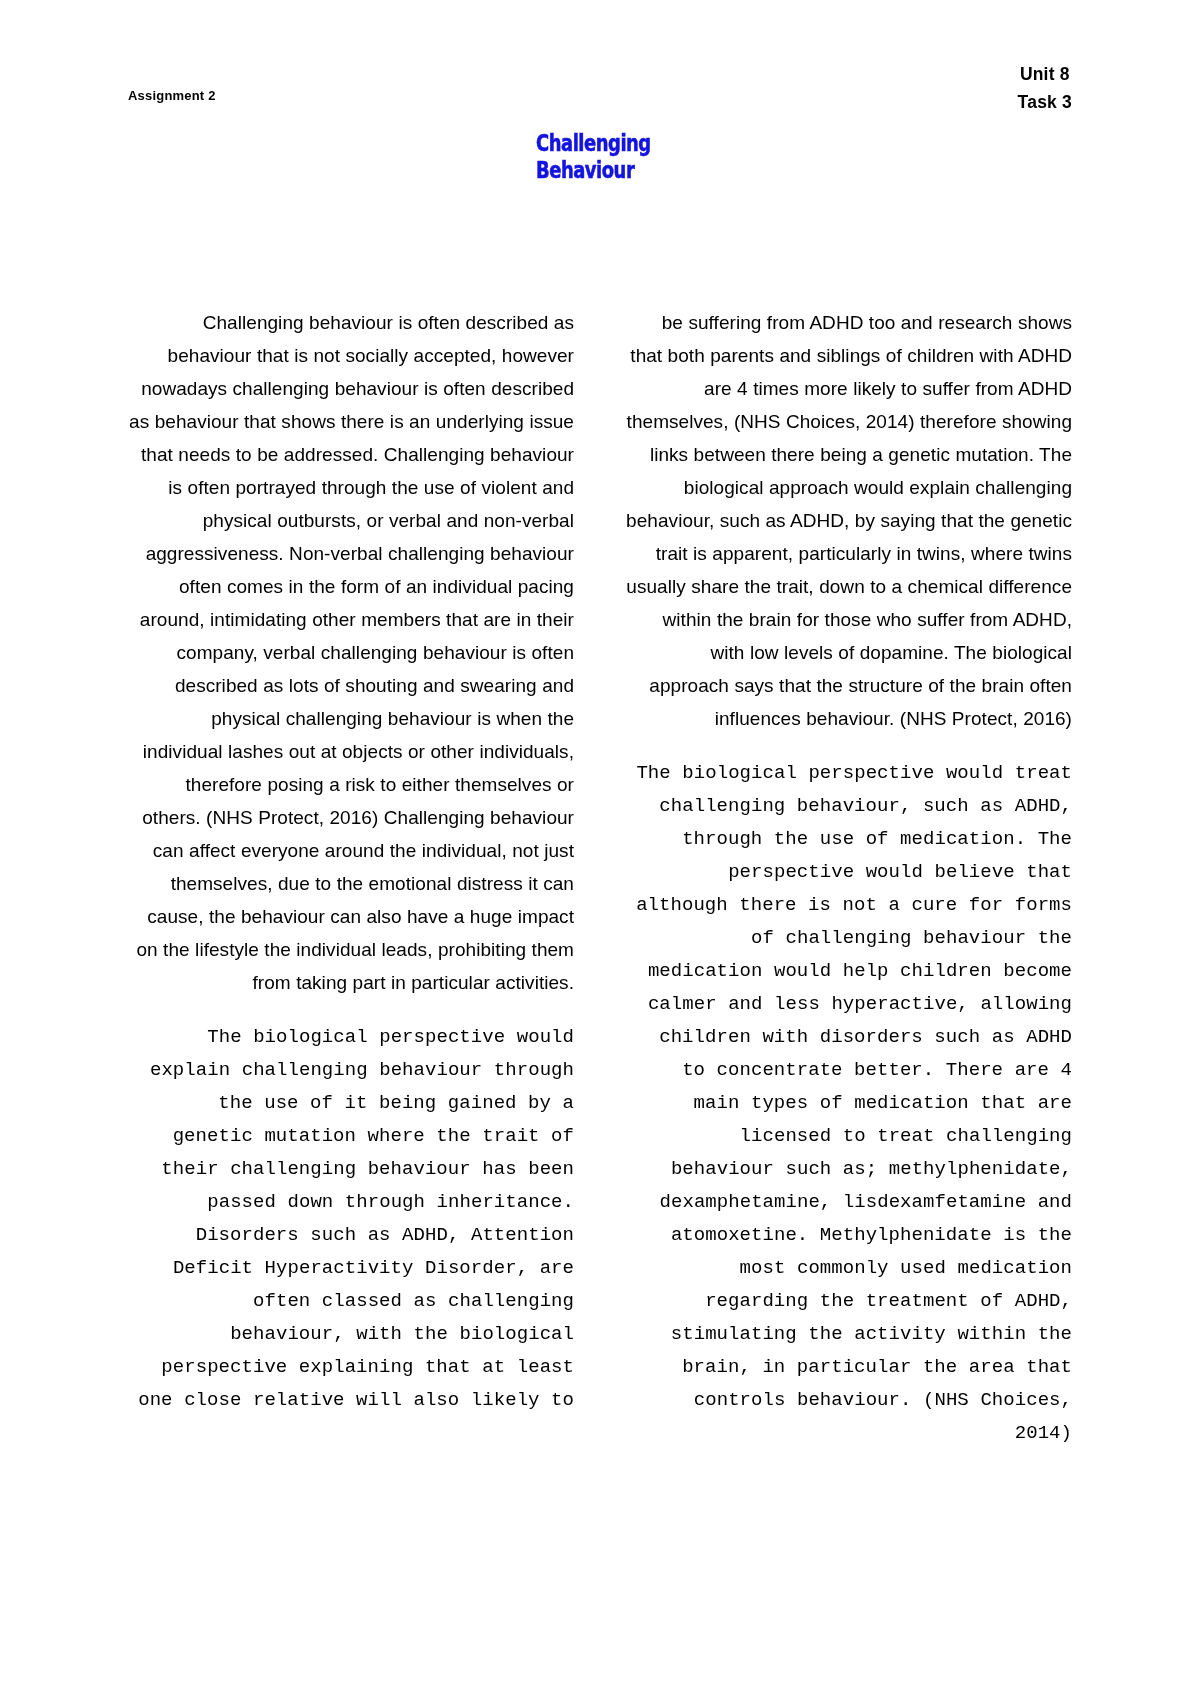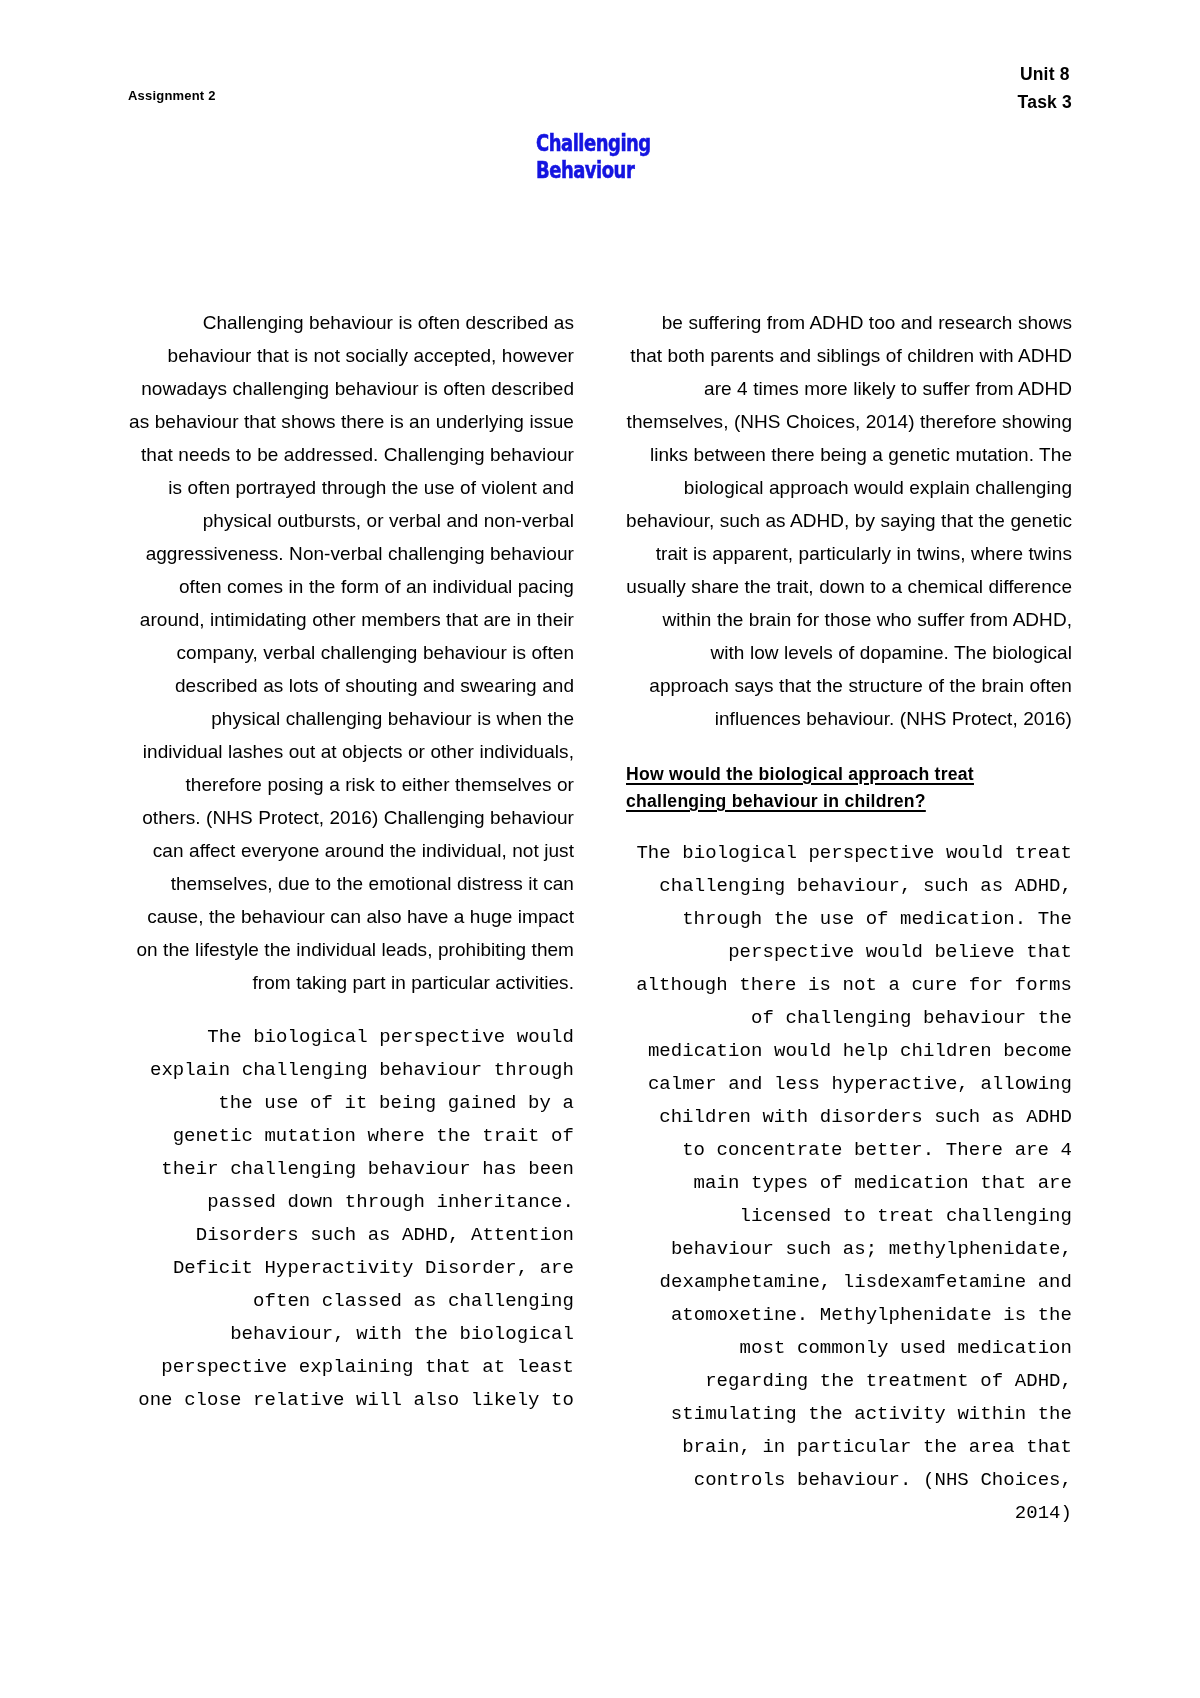--- a/index.html
+++ b/index.html
@@ -127,19 +127,18 @@
 
   <div class="columns">
 
     <div class="col">
       <p class="body-text">Challenging behaviour is often described as behaviour that is not socially accepted, however nowadays challenging behaviour is often described as behaviour that shows there is an underlying issue that needs to be addressed.  Challenging behaviour is often portrayed through the use of violent and physical outbursts, or verbal and non-verbal aggressiveness. Non-verbal challenging behaviour often comes in the form of an individual pacing around, intimidating other members that are in their company, verbal challenging behaviour is often described as lots of shouting and swearing and physical challenging behaviour is when the individual lashes out at objects or other individuals, therefore posing a risk to either themselves or others. (NHS Protect, 2016) Challenging behaviour can affect everyone around the individual, not just themselves, due to the emotional distress it can cause, the behaviour can also have a huge impact on the lifestyle the individual leads, prohibiting them from taking part in particular activities.</p>
       <p class="body-text">The biological perspective would explain challenging behaviour through the use of it being gained by a genetic mutation where the trait of their challenging behaviour has been passed down through inheritance. Disorders such as ADHD, Attention Deficit Hyperactivity Disorder, are often classed as challenging behaviour, with the biological perspective explaining that at least one close relative will also likely to</p>
     </div>
 
     <div class="col">
       <p class="body-text">be suffering from ADHD too and research shows that both parents and siblings of children with ADHD are 4 times more likely to suffer from ADHD themselves, (NHS Choices, 2014) therefore showing links between there being a genetic mutation. The biological approach would explain challenging behaviour, such as ADHD, by saying that the genetic trait is apparent, particularly in twins, where twins usually share the trait, down to a chemical difference within the brain for those who suffer from ADHD, with low levels of dopamine. The biological approach says that the structure of the brain often influences behaviour. (NHS Protect, 2016)</p>
-      <h2 class="section-heading spaced-above">How would the biological approach treat challenging behaviour in children?</h2>
       <p class="body-text">The biological perspective would treat challenging behaviour, such as ADHD, through the use of medication. The perspective would believe that although there is not a cure for forms of challenging behaviour the medication would help children become calmer and less hyperactive, allowing children with disorders such as ADHD to concentrate better. There are 4 main types of medication that are licensed to treat challenging behaviour such as; methylphenidate, dexamphetamine, lisdexamfetamine and atomoxetine. Methylphenidate is the most commonly used medication regarding the treatment of ADHD, stimulating the activity within the brain, in particular the area that controls behaviour. (NHS Choices, 2014)</p>
     </div>
 
   </div>
 
 </div>
 
 </body></html>

